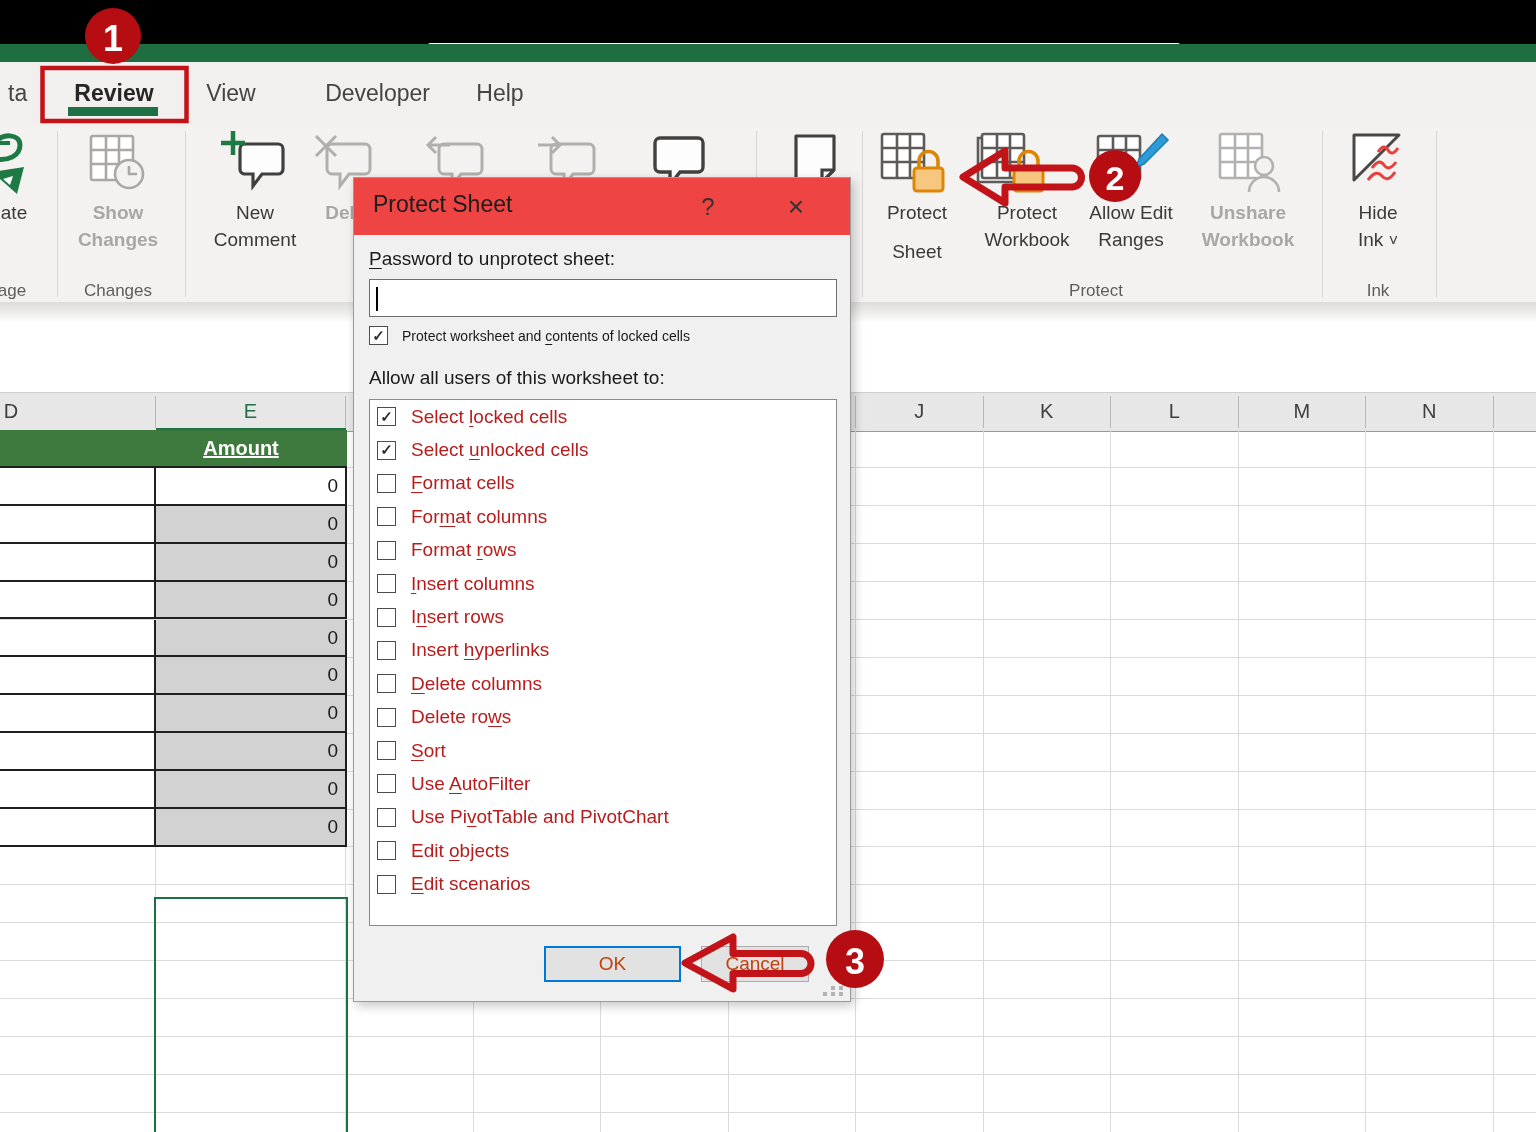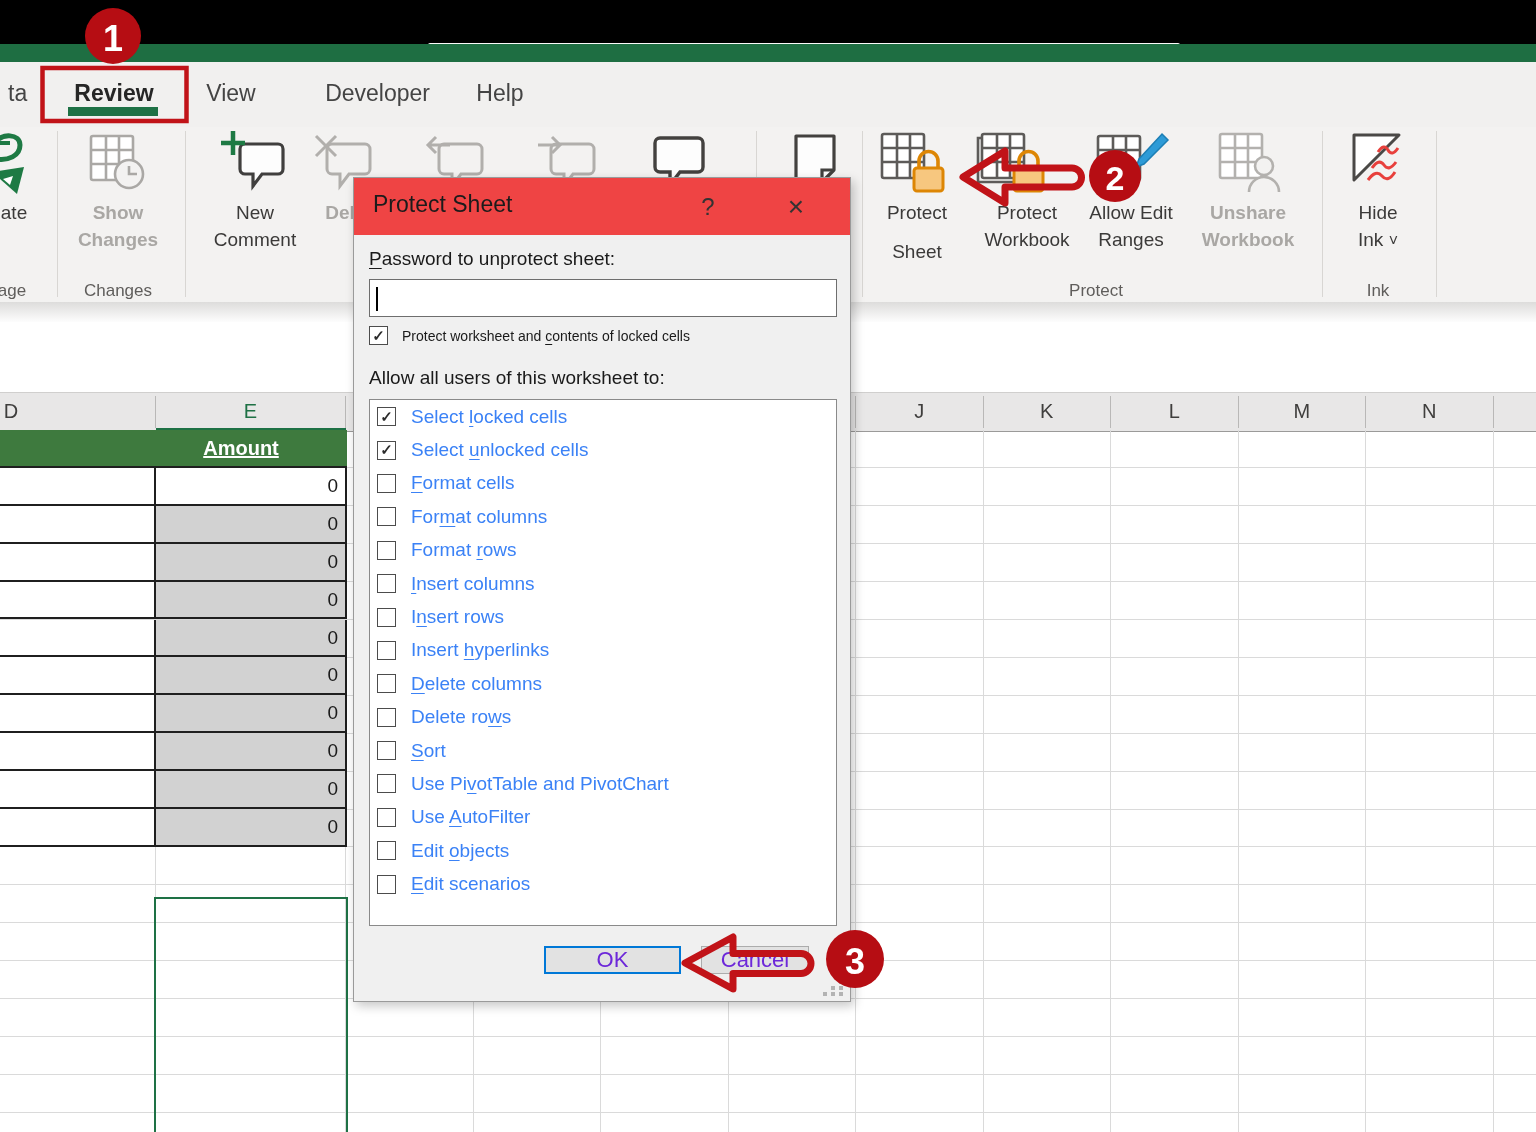--- a/index.html
+++ b/index.html
@@ -44,41 +44,41 @@
   #dlg-close{left:418px;font-size:28px;font-weight:300;}
   .dlg-label{position:absolute;left:15px;font-size:19px;color:#1a1a1a;white-space:nowrap;}
   .dlg-label u, .optlabel u, .chklabel u{text-decoration:underline;text-underline-offset:3px;}
   #dlg-input{position:absolute;left:15px;top:101px;width:468px;height:38px;background:#fff;border:1px solid #6e6e6e;box-sizing:border-box;}
   #dlg-caret{position:absolute;left:6px;top:7px;width:2px;height:24px;background:#000;}
   .chkbox{display:inline-flex;align-items:center;justify-content:center;width:19px;height:19px;background:#fff;border:1.5px solid #4c4c4c;box-sizing:border-box;font-size:15px;font-weight:bold;color:#2b2b2b;flex:0 0 19px;}
   #protect-chk-row{position:absolute;left:15px;top:148px;display:flex;align-items:center;gap:14px;}
   .chklabel{font-size:14px;color:#1a1a1a;white-space:nowrap;}
   #listbox{position:absolute;left:15px;top:221px;width:468px;height:527px;background:#fff;border:1px solid #8a8a8a;box-sizing:border-box;overflow:hidden;}
   .opt{position:relative;display:flex;align-items:center;gap:15px;height:33.4px;padding-left:7px;}
-  .optlabel{font-size:19px;color:#3b82f6;white-space:nowrap;}
-  .btn{position:absolute;top:768px;height:28px;background:#e2e2e2;border:1px solid #acacac;box-sizing:border-box;font-size:22px;color:#6d28d9;display:flex;align-items:center;justify-content:center;}
+  .optlabel{font-size:19px;color:#b91c1c;white-space:nowrap;}
+  .btn{position:absolute;top:768px;height:36px;background:#e2e2e2;border:1px solid #acacac;box-sizing:border-box;font-size:19px;color:#c2410c;display:flex;align-items:center;justify-content:center;}
   #btn-ok{left:190px;width:137px;border:2.5px solid #0078d7;}
   #btn-cancel{left:347px;width:108px;}
   #grip{position:absolute;right:5px;bottom:5px;width:22px;height:16px;}
   #grip i{position:absolute;width:4px;height:4px;background:#b3b3b3;}
   
   #anno{left:0;top:0;z-index:60;pointer-events:none;}
   u{text-decoration-thickness:1.5px;}
 </style>
 </head>
 <body>
 
 <div id="root">
 
   <div class="abs" id="blackbar"></div>
   <div class="abs" id="searchline"></div>
   <div class="abs" id="greenbar"></div>
 
   <div class="abs" id="tabrow">
-    <div class="tab" style="left:8px;">ta</div>
+    <div class="tab" style="left:0px;padding-left:8px;">ta</div>
     <div class="tab active" style="left:68px;width:92px;text-align:center;">Review</div>
     <div class="tab" style="left:196px;width:70px;text-align:center;">View</div>
     <div class="tab" style="left:300px;width:130px;text-align:right;">Developer</div>
     <div class="tab" style="left:455px;width:90px;text-align:center;">Help</div>
   </div>
 
   <div class="abs" id="ribbon">
     <div class="rsep" style="left:57px;"></div>
     <div class="rsep" style="left:185px;"></div>
     <div class="rsep" style="left:756px;"></div>
@@ -339,25 +339,25 @@
         <div class="opt">
           <span class="chkbox"></span>
           <span class="optlabel">Delete ro<u>w</u>s</span>
         </div>
         <div class="opt">
           <span class="chkbox"></span>
           <span class="optlabel"><u>S</u>ort</span>
         </div>
         <div class="opt">
           <span class="chkbox"></span>
+          <span class="optlabel">Use <u>A</u>utoFilter</span>
+        </div>
+        <div class="opt">
+          <span class="chkbox"></span>
           <span class="optlabel">Use Pi<u>v</u>otTable and PivotChart</span>
-        </div>
-        <div class="opt">
-          <span class="chkbox"></span>
-          <span class="optlabel">Use <u>A</u>utoFilter</span>
         </div>
         <div class="opt">
           <span class="chkbox"></span>
           <span class="optlabel">Edit <u>o</u>bjects</span>
         </div>
         <div class="opt">
           <span class="chkbox"></span>
           <span class="optlabel"><u>E</u>dit scenarios</span>
         </div>
       </div>

